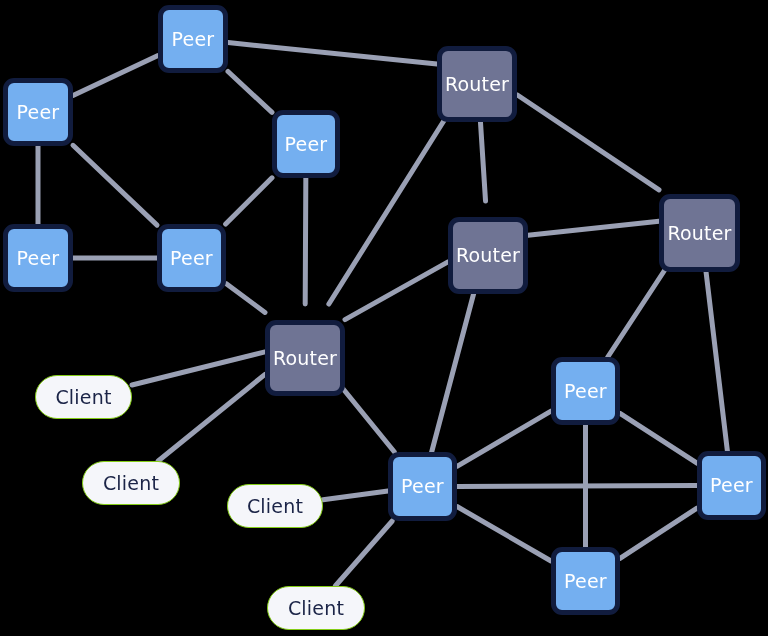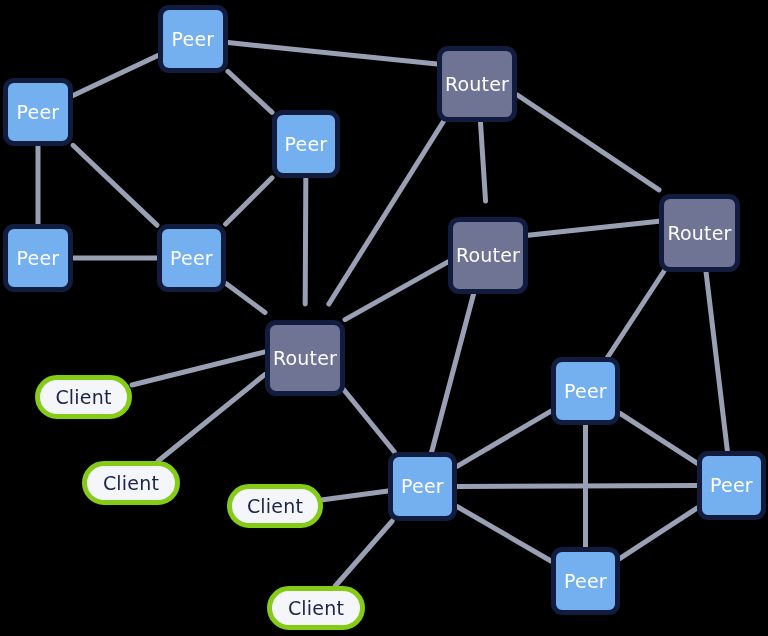--- a/index.html
+++ b/index.html
@@ -57,21 +57,21 @@
   .node.peer .node-label { color: #ffffff; }
   .node.router {
     background: #6f7494;
     border: 5px solid #111c3e;
     border-radius: 11px;
     margin-top: 16px;
   }
   .node.router .node-label { color: #ffffff; }
   .node.client {
     background: #f5f6fa;
-    border: 5px solid #84cc16;
+    border: 1px solid #84cc16;
     border-radius: 999px;
   }
   .node.client .node-label { color: #1b2447; }
 </style>
 </head>
 <body>
 
 <div id="diagram-root">
   <svg id="edge-layer" viewBox="0 0 768 636" width="768" height="636" xmlns="http://www.w3.org/2000/svg">
       <line x1="158" y1="55.483870967741936" x2="73" y2="95.51612903225806" stroke="#9aa0b4" stroke-width="5" stroke-linecap="round"></line>

